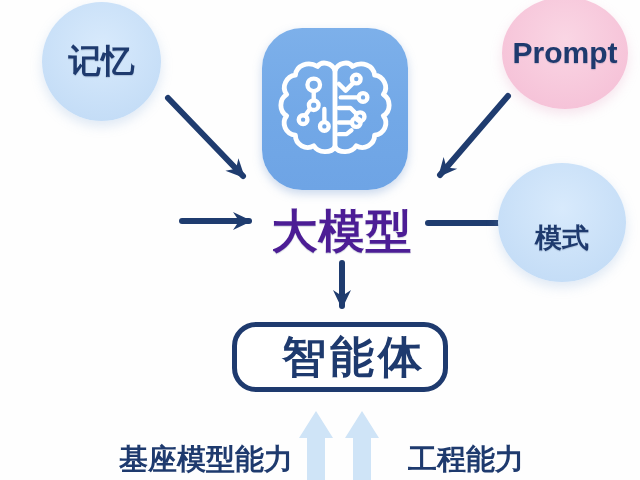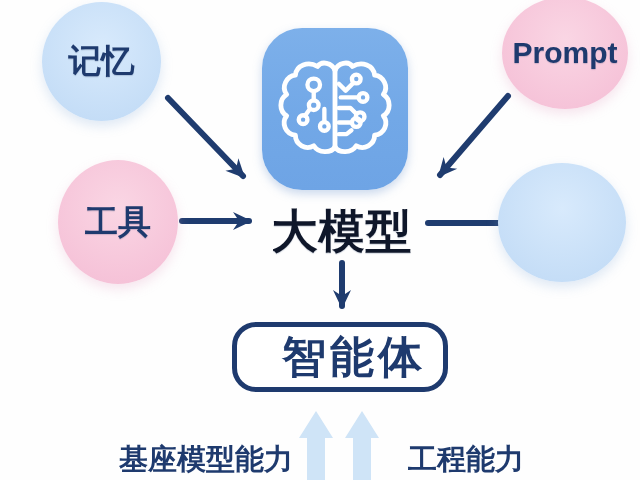--- a/index.html
+++ b/index.html
@@ -53,21 +53,21 @@
     align-items: center;
     justify-content: center;
   }
   .llm-label {
     position: absolute;
     left: 242px; top: 201px;
     width: 200px;
     text-align: center;
     font-size: 46px;
     font-weight: bold;
-    color: #0f172a;
+    color: #4c1d95;
     letter-spacing: 1px;
     text-shadow: 0 1px 1px rgba(20, 45, 90, 0.2);
   }
   .agent-box {
     position: absolute;
     left: 232px; top: 322px;
     width: 216px; height: 70px;
     box-sizing: border-box;
     border: 5px solid #1e3a6e;
     border-radius: 24px;
@@ -129,31 +129,29 @@
     <line class="edge" x1="342" y1="263" x2="342" y2="306" marker-end="url(#ah)"></line>
 
     <polygon class="up-arrow" points="316,411 333,438 325,438 325,480 307,480 307,438 299,438"></polygon>
     <polygon class="up-arrow" points="362,411 379,438 371,438 371,480 353,480 353,438 345,438"></polygon>
   </svg>
 
   <div class="node blue" id="node-memory">
     <span class="lbl">记忆</span>
   </div>
 
-  <div class="node pink" id="node-tools">
-    <span class="lbl">工具</span>
-  </div>
 
   <div class="node pink" id="node-prompt">
     <span class="lbl">Prompt</span>
   </div>
 
   <div class="node blue" id="node-agent">
     <span class="lbl">
       <br>
+      <span>模式</span>
     </span>
   </div>
 
   <div class="brain-tile">
     <svg width="116" height="126" viewBox="0 0 120 124">
       <g stroke="#ffffff" stroke-width="5" fill="none" stroke-linecap="round" stroke-linejoin="round">
 
         <path d="M60,22
                  C57,14 46,12 42,18
                  C32,12 20,17 19,27

